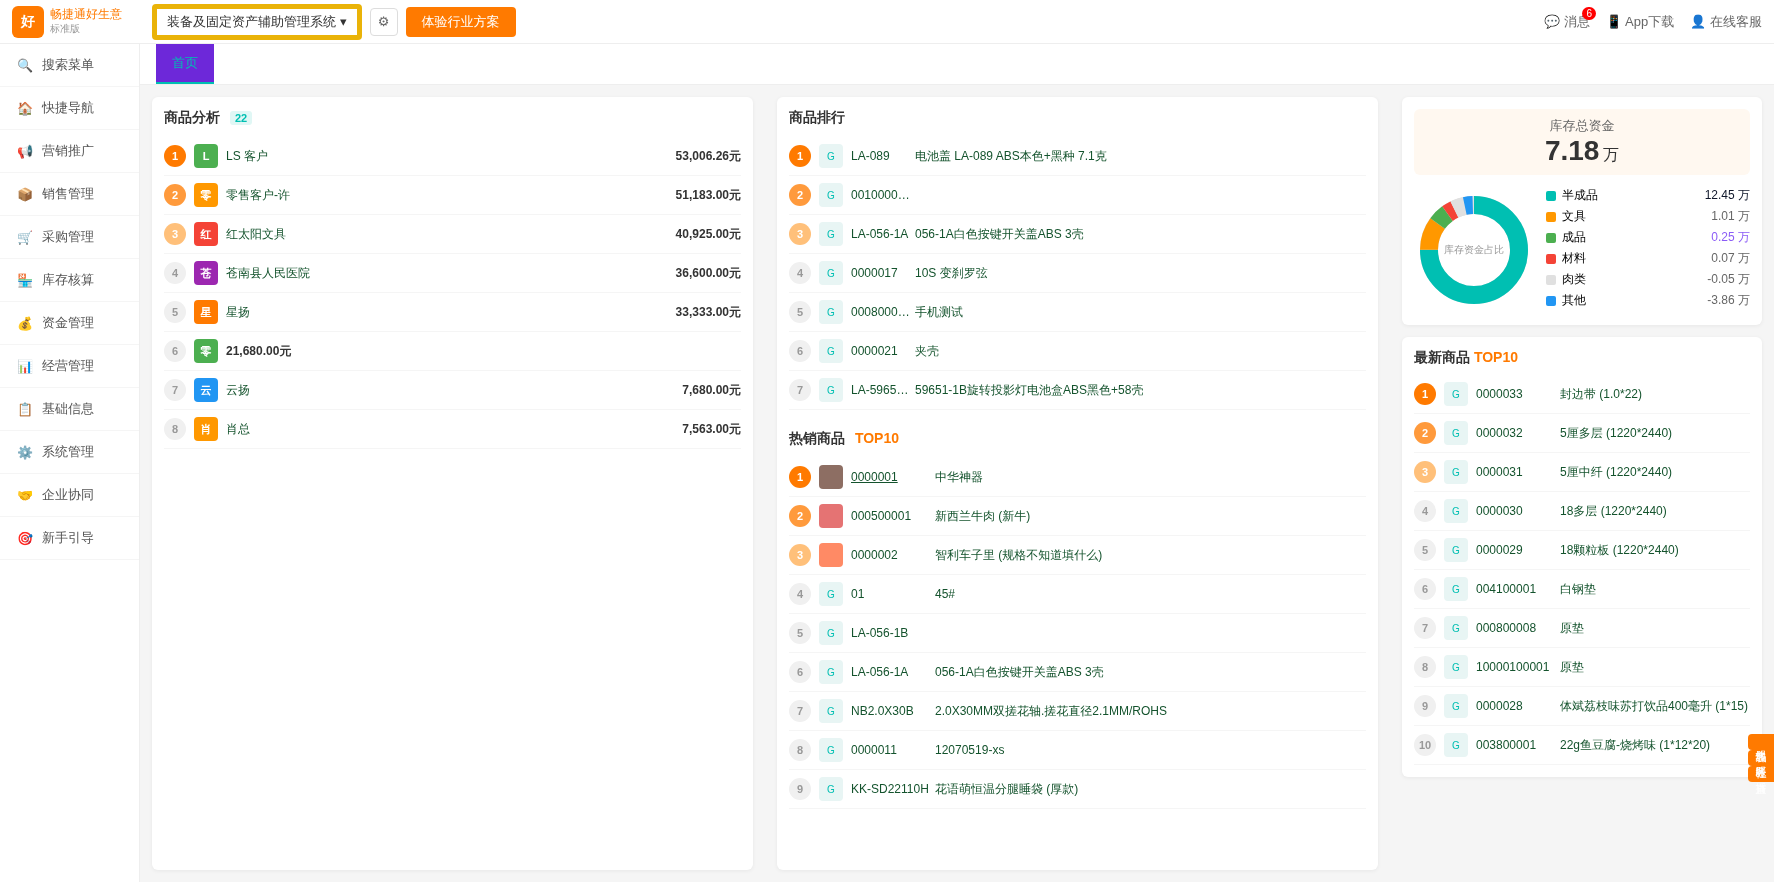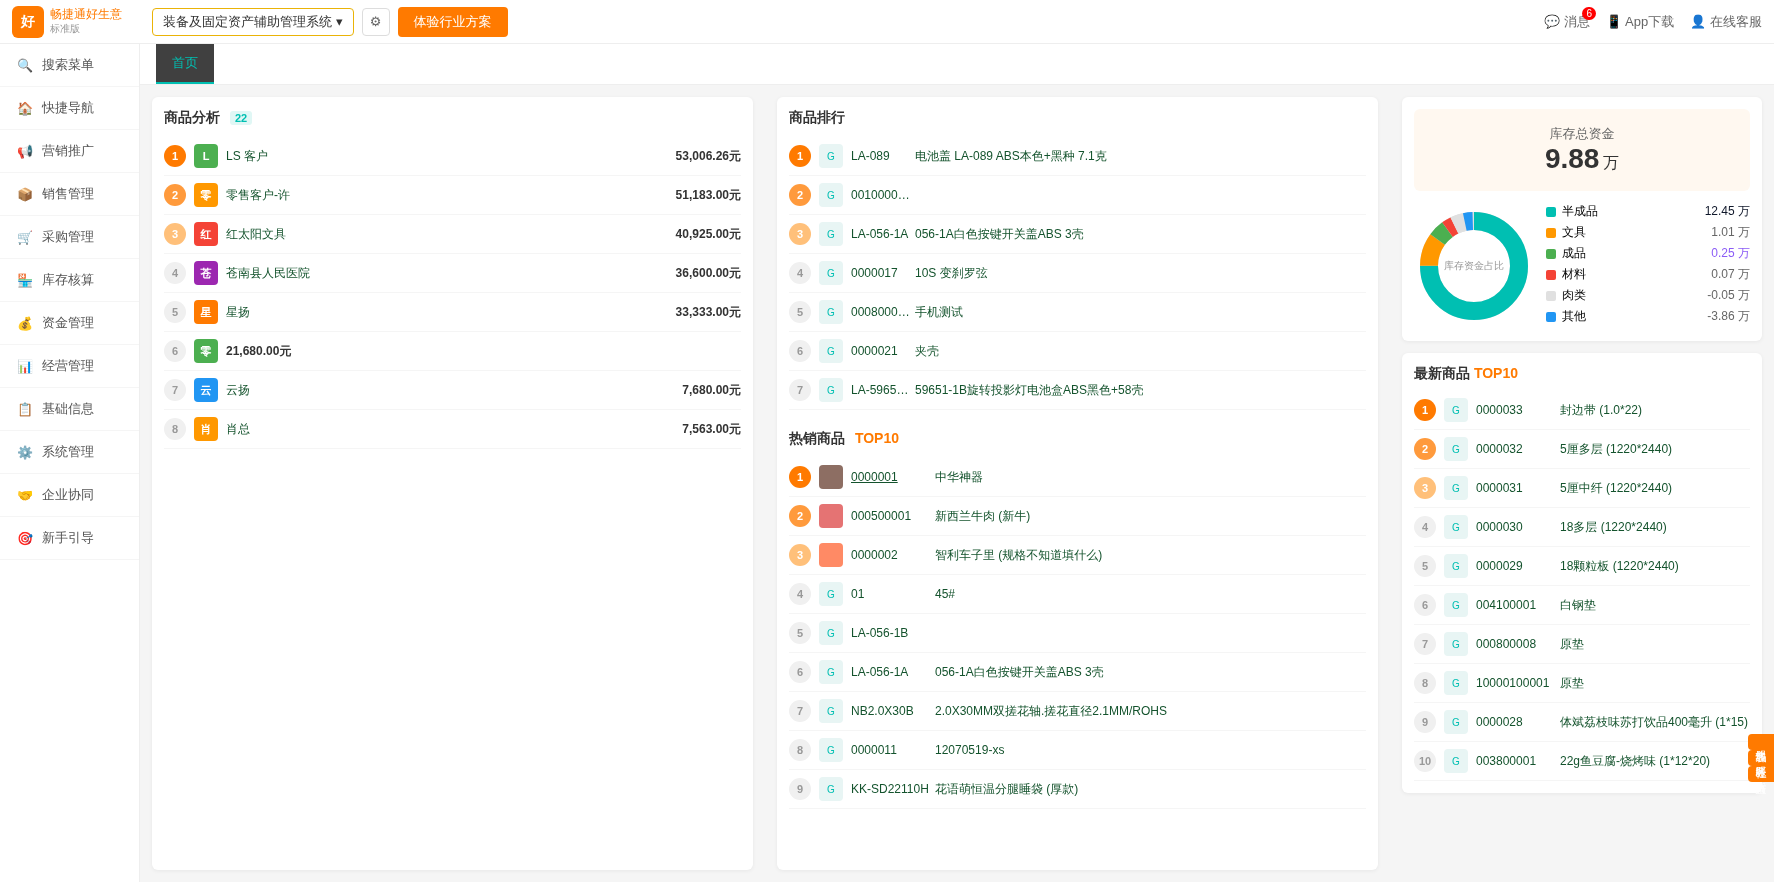--- a/index.html
+++ b/index.html
@@ -16,21 +16,21 @@
     }
     .logo-icon {
       width: 32px; height: 32px; background: #ff7a00;
       border-radius: 6px; display: flex; align-items: center; justify-content: center;
       color: white; font-size: 14px; font-weight: bold;
     }
     .logo-text { font-size: 12px; color: #ff7a00; line-height: 1.3; }
     .logo-sub { font-size: 10px; color: #999; }
     .top-bar-center { flex: 1; display: flex; align-items: center; gap: 8px; }
     .system-name {
-      border: 1px solid #eab308; border-radius: 4px; padding: 4px 10px;
+      border: 5px solid #eab308; border-radius: 4px; padding: 4px 10px;
       font-size: 13px; color: #333; cursor: pointer; display: flex; align-items: center; gap: 4px;
     }
     .gear-btn {
       width: 28px; height: 28px; border: 1px solid #ddd; border-radius: 4px;
       display: flex; align-items: center; justify-content: center; cursor: pointer; color: #666;
     }
     .trial-btn {
       background: #ff7a00; color: white; border: none; border-radius: 4px;
       padding: 6px 16px; font-size: 13px; cursor: pointer;
     }
@@ -55,21 +55,21 @@
       overflow: hidden; display: flex; flex-direction: column;
     }
     .tab-bar {
       background: #fff; border-bottom: 1px solid #eee;
       display: flex; align-items: center; padding: 0 16px;
     }
     .tab-item {
       padding: 10px 16px; cursor: pointer; font-size: 13px; color: #666;
       border-bottom: 2px solid transparent;
     }
-    .tab-item.active { color: #00bfb2; border-bottom-color: #00bfb2; background: #404040; }
+    .tab-item.active { color: #00bfb2; border-bottom-color: #00bfb2; background: #6d28d9; }
 
     .content-area {
       flex: 1; overflow-y: auto; padding: 12px;
       display: grid; grid-template-columns: 1fr 1fr 360px; gap: 24px;
     }
 
     .card {
       background: #fff; border-radius: 6px; padding: 12px;
       box-shadow: 0 1px 4px rgba(0,0,0,0.06);
     }
@@ -106,21 +106,21 @@
     }
     .product-img {
       width: 24px; height: 24px; border-radius: 4px; object-fit: cover;
       margin-right: 8px; flex-shrink: 0; background: #ddd;
     }
 
     
     .right-col { display: flex; flex-direction: column; gap: 12px; }
 
     .inventory-total {
-      background: #fff8f0; border-radius: 6px; padding: 16px;
+      background: #fff8f0; border-radius: 6px; padding: 8px;
       text-align: center;
     }
     .inventory-label { font-size: 13px; color: #666; }
     .inventory-value { font-size: 28px; font-weight: bold; color: #333; }
     .inventory-unit { font-size: 16px; color: #333; }
 
     .chart-section { display: flex; gap: 12px; align-items: center; }
     .donut-container { position: relative; width: 120px; height: 120px; flex-shrink: 0; }
     .donut-label { position: absolute; top: 50%; left: 50%; transform: translate(-50%, -50%); font-size: 10px; color: #999; text-align: center; }
 
@@ -401,21 +401,21 @@
           </div>
       </div>
     </div>
 
     <div class="right-col">
 
       <div class="card">
         <div class="inventory-total">
           <span class="inventory-label">库存总资金</span>
           <br>
-          <span class="inventory-value">9.88</span>
+          <span class="inventory-value">7.18</span>
           <span class="inventory-unit">万</span>
         </div>
         <div class="chart-section" style="margin-top:12px;">
           <div class="donut-container">
             <svg width="120" height="120" viewBox="0 0 120 120">
               <circle cx="60" cy="60" r="45" fill="none" stroke="#e0e0e0" stroke-width="18"></circle>
 
               <circle cx="60" cy="60" r="45" fill="none" stroke="#00bfb2" stroke-width="18" stroke-dasharray="212 71" stroke-dashoffset="0" transform="rotate(-90 60 60)"></circle>
               <circle cx="60" cy="60" r="45" fill="none" stroke="#ff9800" stroke-width="18" stroke-dasharray="28 255" stroke-dashoffset="-212" transform="rotate(-90 60 60)"></circle>
               <circle cx="60" cy="60" r="45" fill="none" stroke="#4caf50" stroke-width="18" stroke-dasharray="14 269" stroke-dashoffset="-240" transform="rotate(-90 60 60)"></circle>

